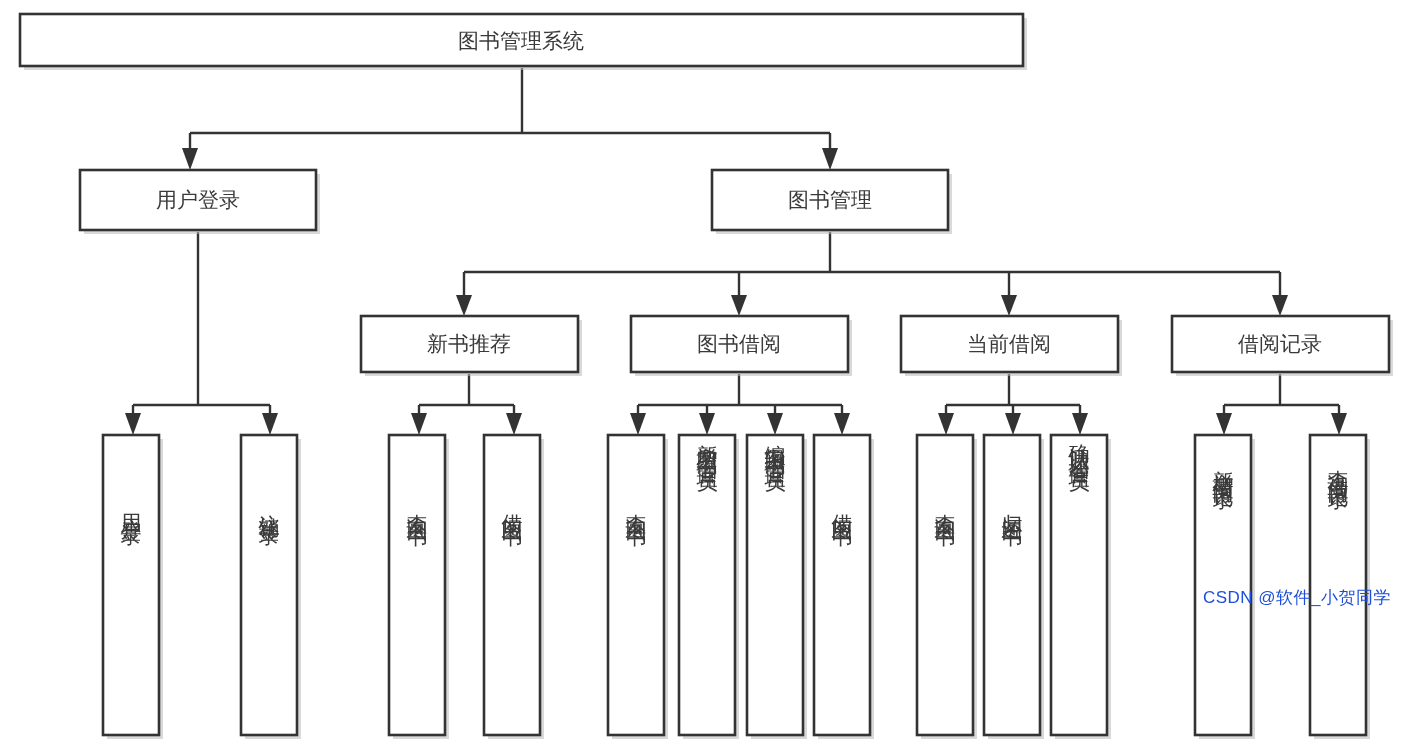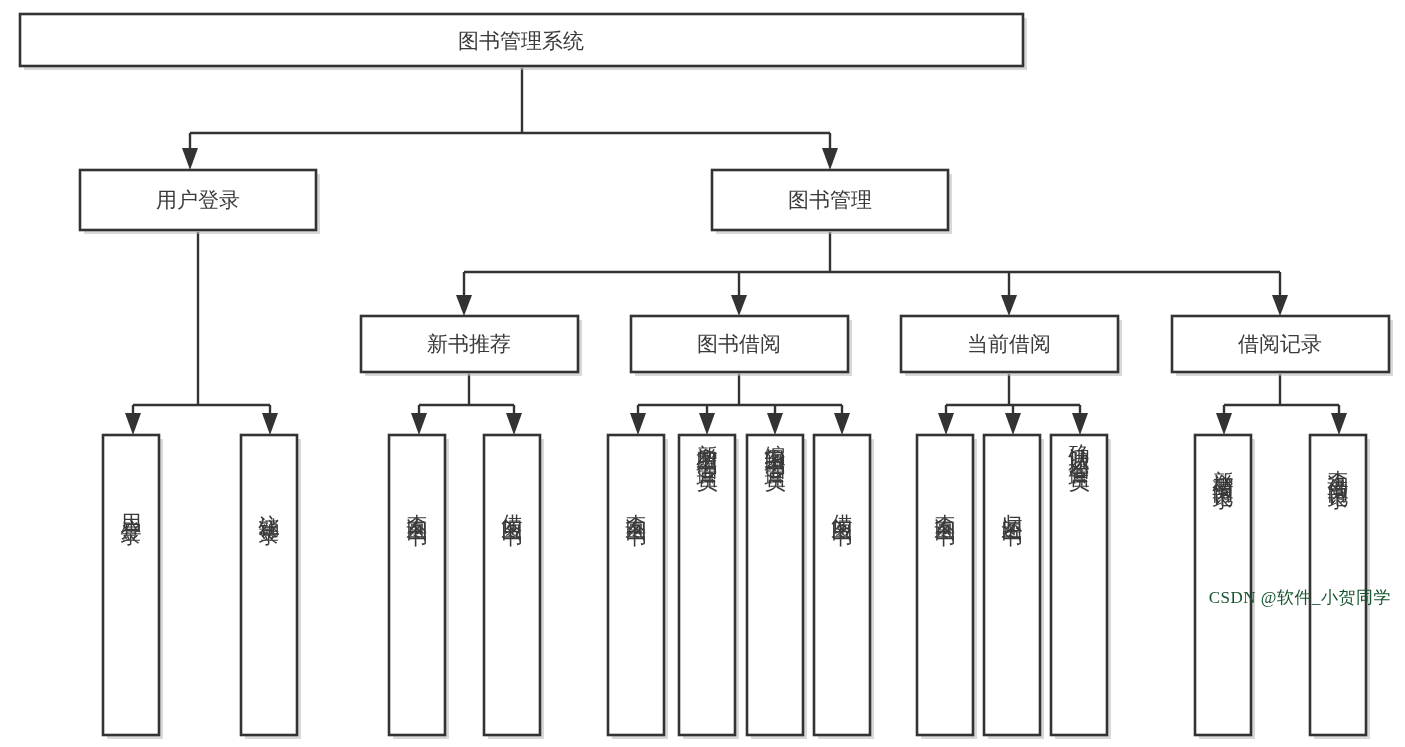--- a/index.html
+++ b/index.html
@@ -57,23 +57,23 @@
     font-size: 21px;
     text-anchor: middle;
     writing-mode: vertical-rl;
     glyph-orientation-vertical: 0;
     letter-spacing: 4px;
   }
   .watermark {
     position: absolute;
     right: 14px;
     bottom: 4px;
-    font-family: Liberation Serif, serif;
+    font-family: Liberation Sans, sans-serif;
     font-size: 17px;
-    color: #14532d;
+    color: #1d4ed8;
     white-space: nowrap;
     letter-spacing: 0.5px;
     pointer-events: none;
   }
 </style>
 </head>
 <body>
 
 <div id="diagram-root">
 

